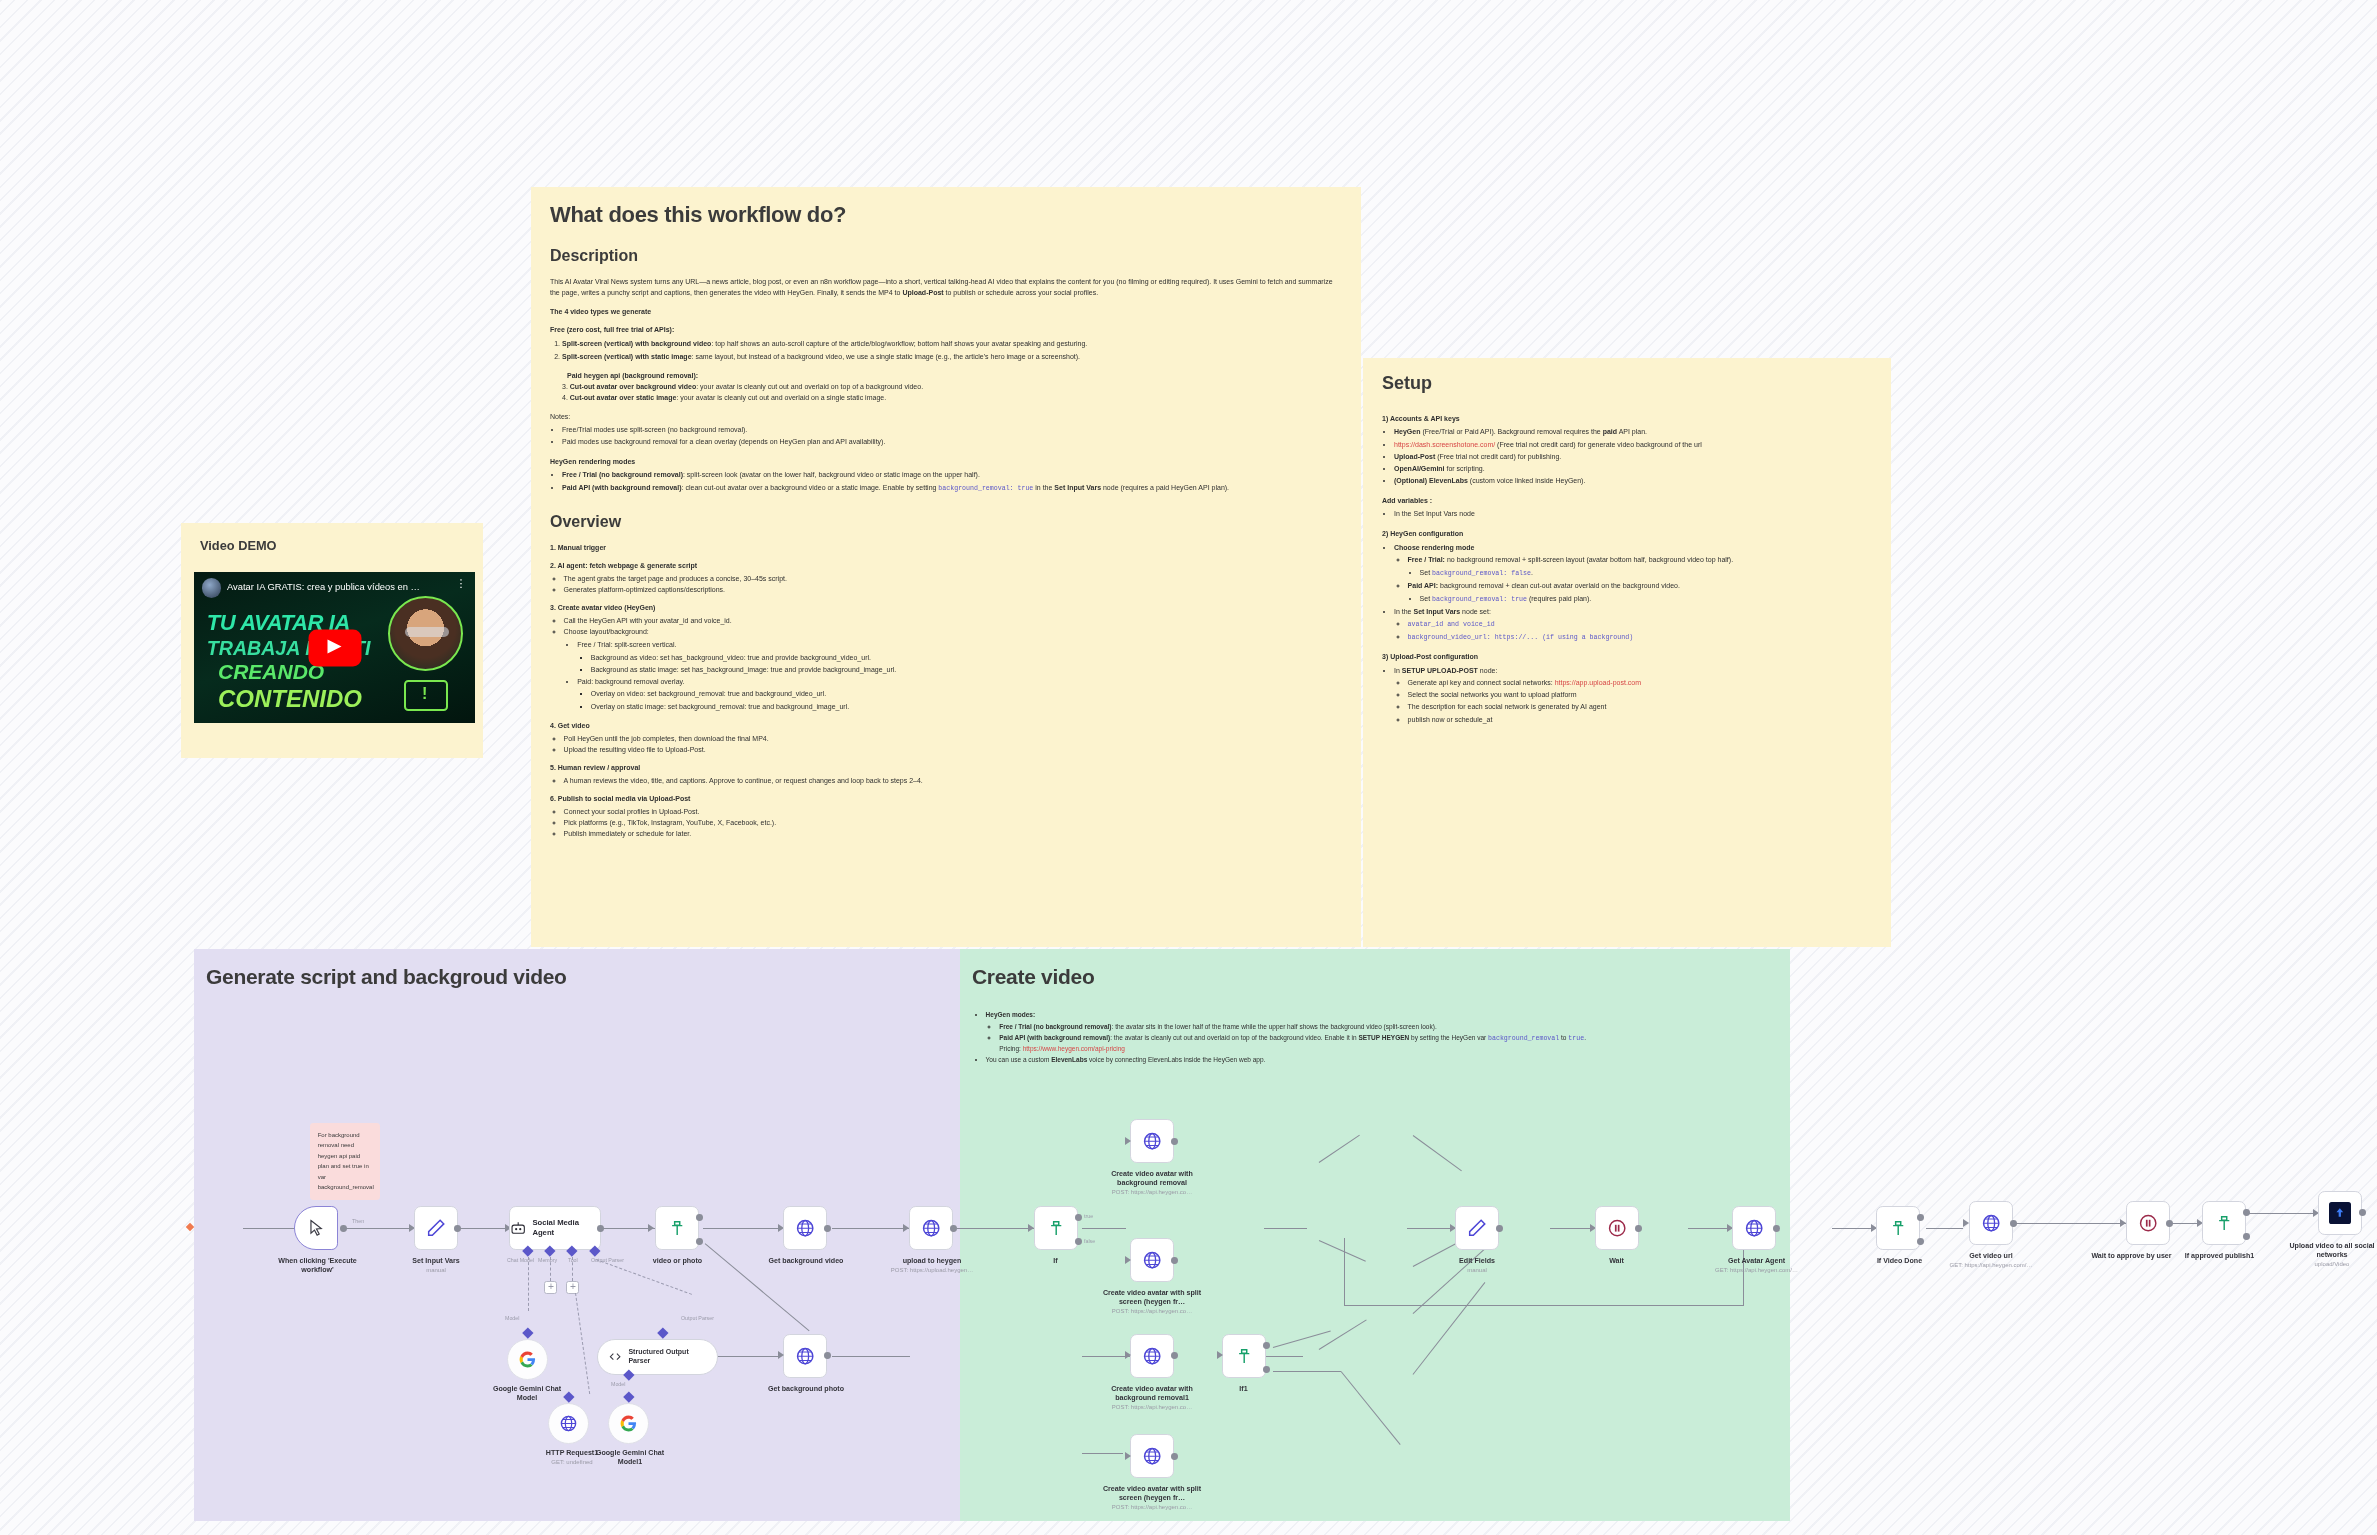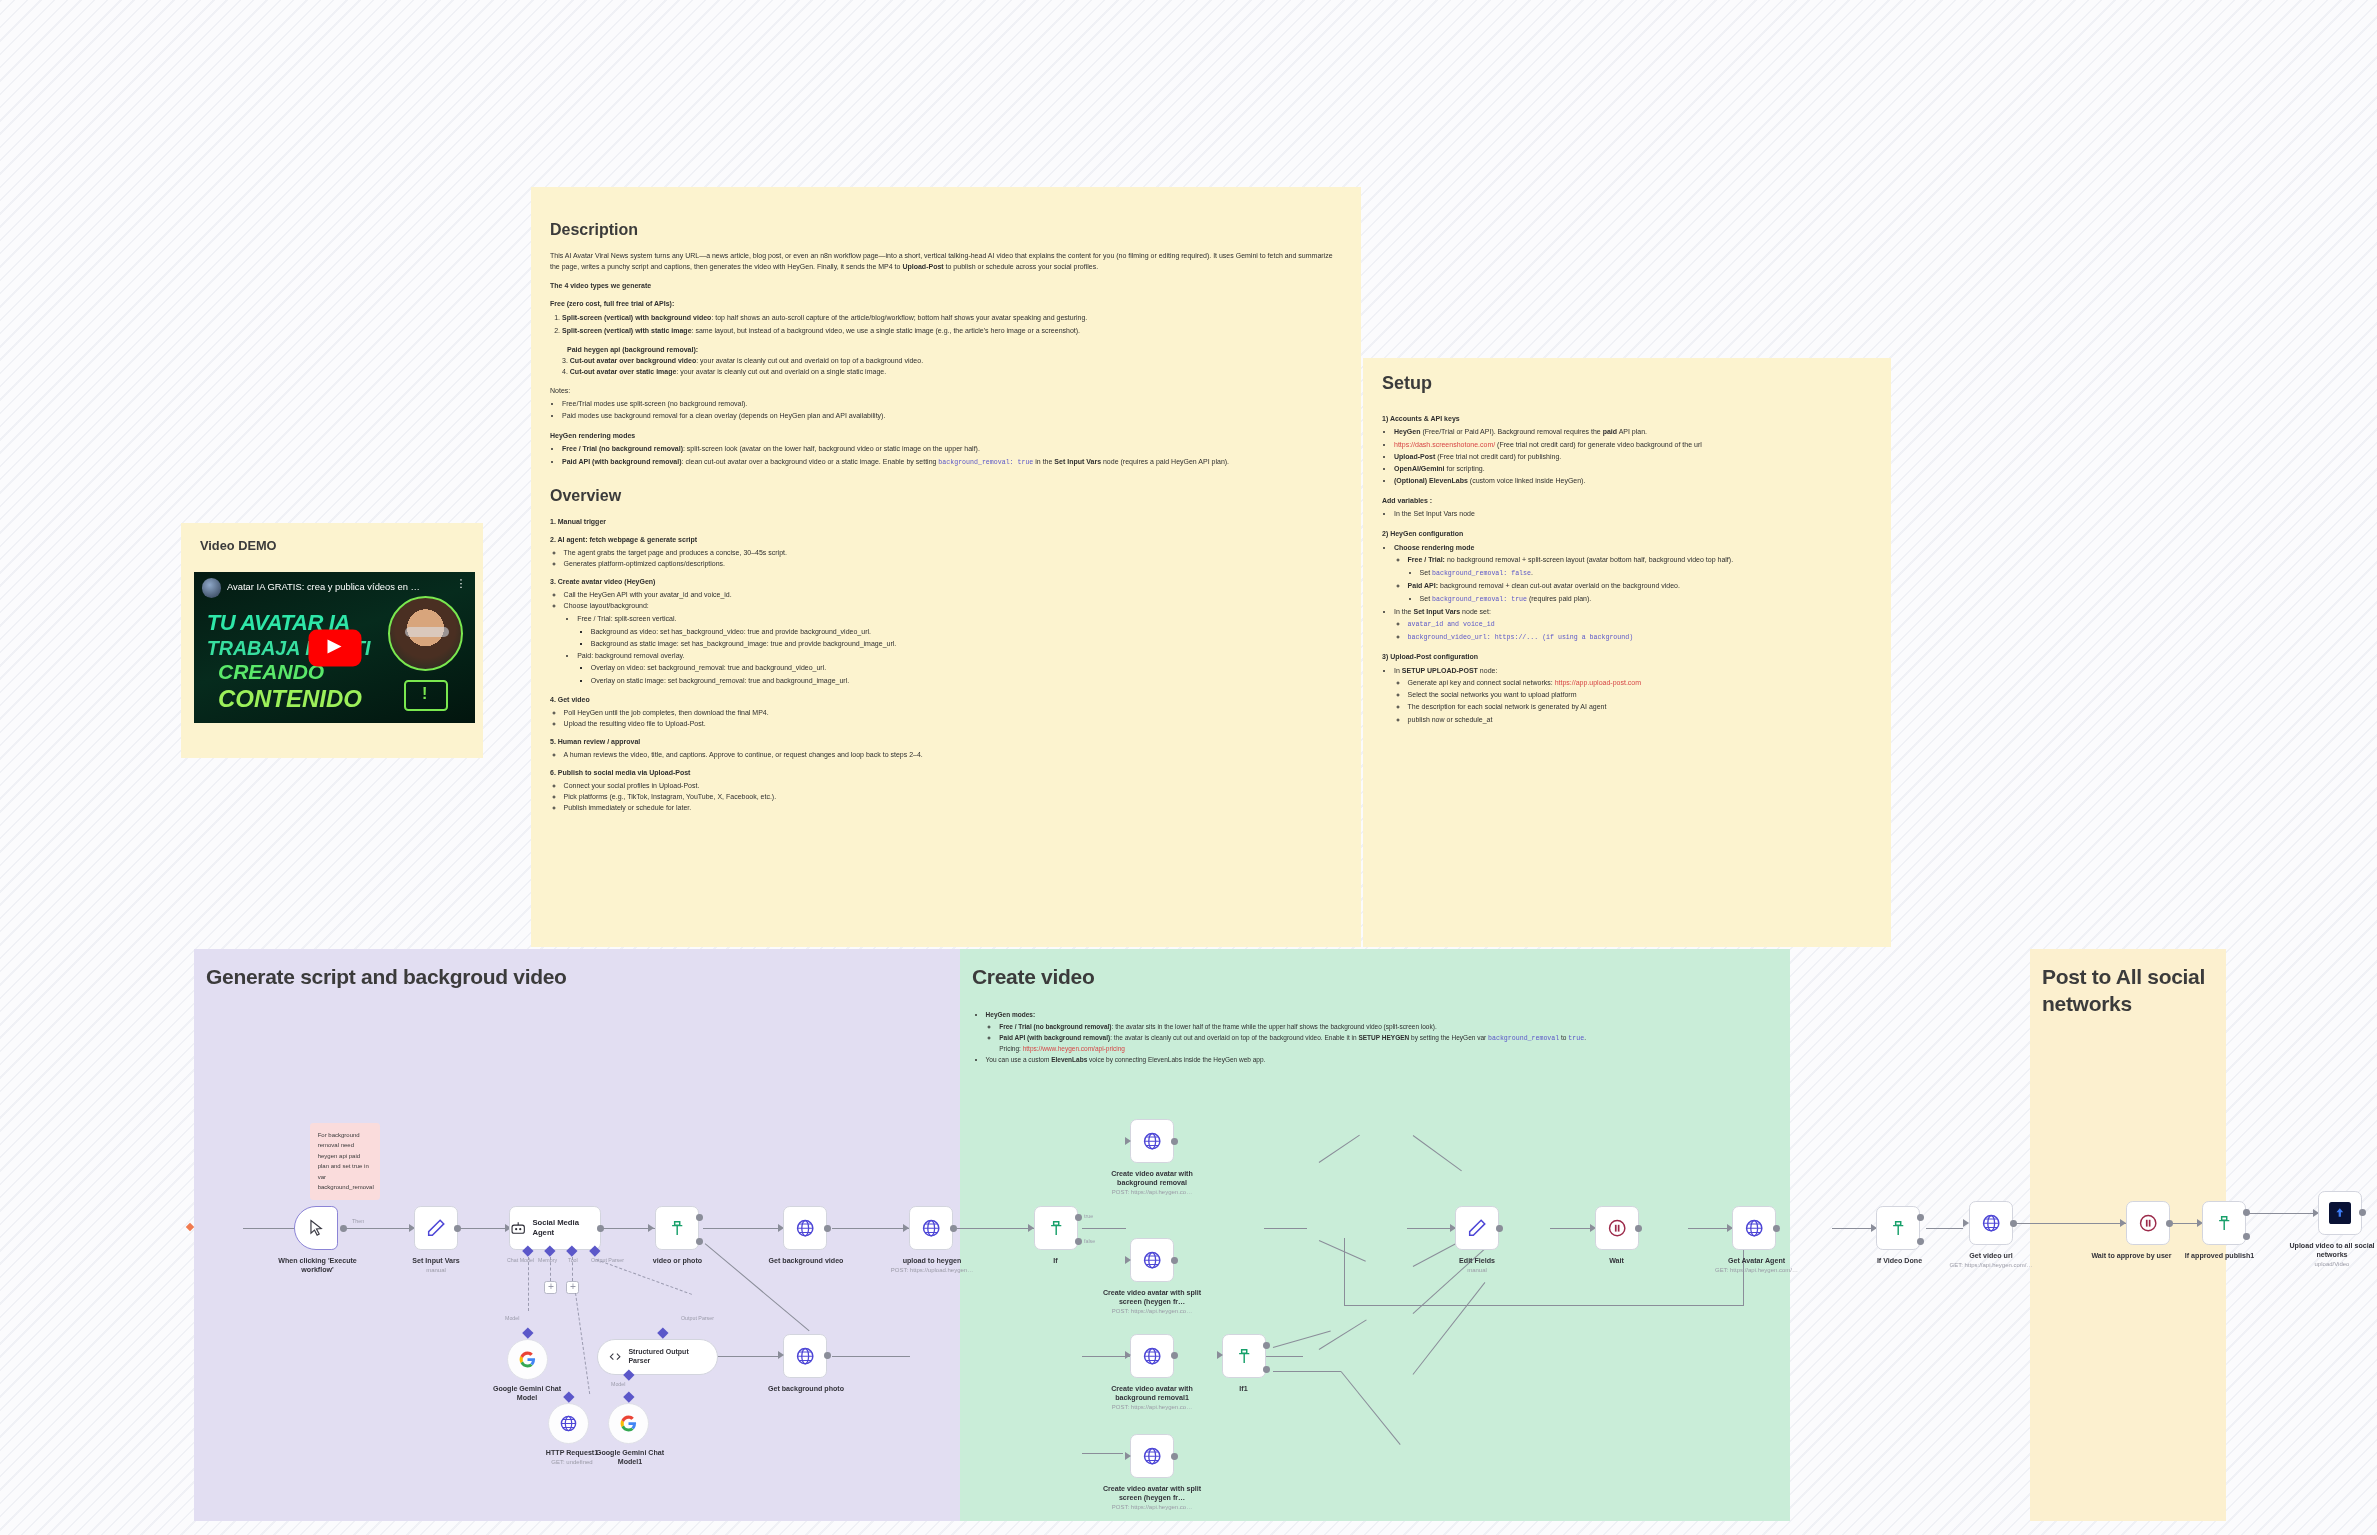--- a/index.html
+++ b/index.html
@@ -109,20 +109,21 @@
   <div class="face"></div>
   <div class="bub"></div>
   <div class="l1">TU AVATAR IA</div>
   <div class="l2">TRABAJA POR TI</div>
   <div class="l3">CREANDO</div>
   <div class="l4">CONTENIDO</div>
   <div class="play"></div>
 </div>
 
 <div class="sticky" id="note-main">
+  <h1>What does this workflow do?</h1>
   <h2>Description</h2>
   <p>
     <span>This AI Avatar Viral News system turns any URL—a news article, blog post, or even an n8n workflow page—into a short, vertical talking-head AI video that explains the content for you (no filming or editing required). It uses Gemini to fetch and summarize the page, writes a punchy script and captions, then generates the video with HeyGen. Finally, it sends the MP4 to </span><b>Upload-Post</b><span> to publish or schedule across your social profiles.</span>
   </p>
   <div class="spacer"></div>
   <p><b>The 4 video types we generate</b></p>
   <div class="spacer"></div>
   <p><b>Free (zero cost, full free trial of APIs):</b></p>
   <ol class="ol">
     <li><b>Split-screen (vertical) with background video</b><span>: top half shows an auto-scroll capture of the article/blog/workflow; bottom half shows your avatar speaking and gesturing.</span></li>
@@ -253,23 +254,20 @@
           <li><b>Paid API (with background removal)</b><span>: the avatar is cleanly cut out and overlaid on top of the background video. Enable it in </span><b>SETUP HEYGEN</b><span> by setting the HeyGen var </span><span class="code">background_removal</span><span> to </span><span class="code">true</span><span>.</span><br>
             <span>Pricing: </span><span class="lnk">https://www.heygen.com/api-pricing</span></li>
         </ul>
         <li><span>You can use a custom </span><b>ElevenLabs</b><span> voice by connecting ElevenLabs inside the HeyGen web app.</span></li>
       </ul>
     </div>
   </div>
   <div class="lane" id="lane-gen">
     <div class="ttl">Generate script and backgroud video</div>
   </div>
-  <div class="lane" id="lane-post">
-    <div class="ttl">Post to All social networks</div>
-  </div>
 
   <div class="pinknote" style="left:116px; top:174px;">
     <div>For background removal need heygen api paid plan and set true in var background_removal</div>
   </div>
 
   <div class="wire" style="left:49px;  top:279px; width:51px;"></div>
   <div class="wire" style="left:151px; top:279px; width:68px;"></div>
   <div class="wire" style="left:264px; top:279px; width:51px;"></div>
   <div class="wire" style="left:407px; top:279px; width:54px;"></div>
   <div class="wire" style="left:509px; top:279px; width:78px;"></div>

